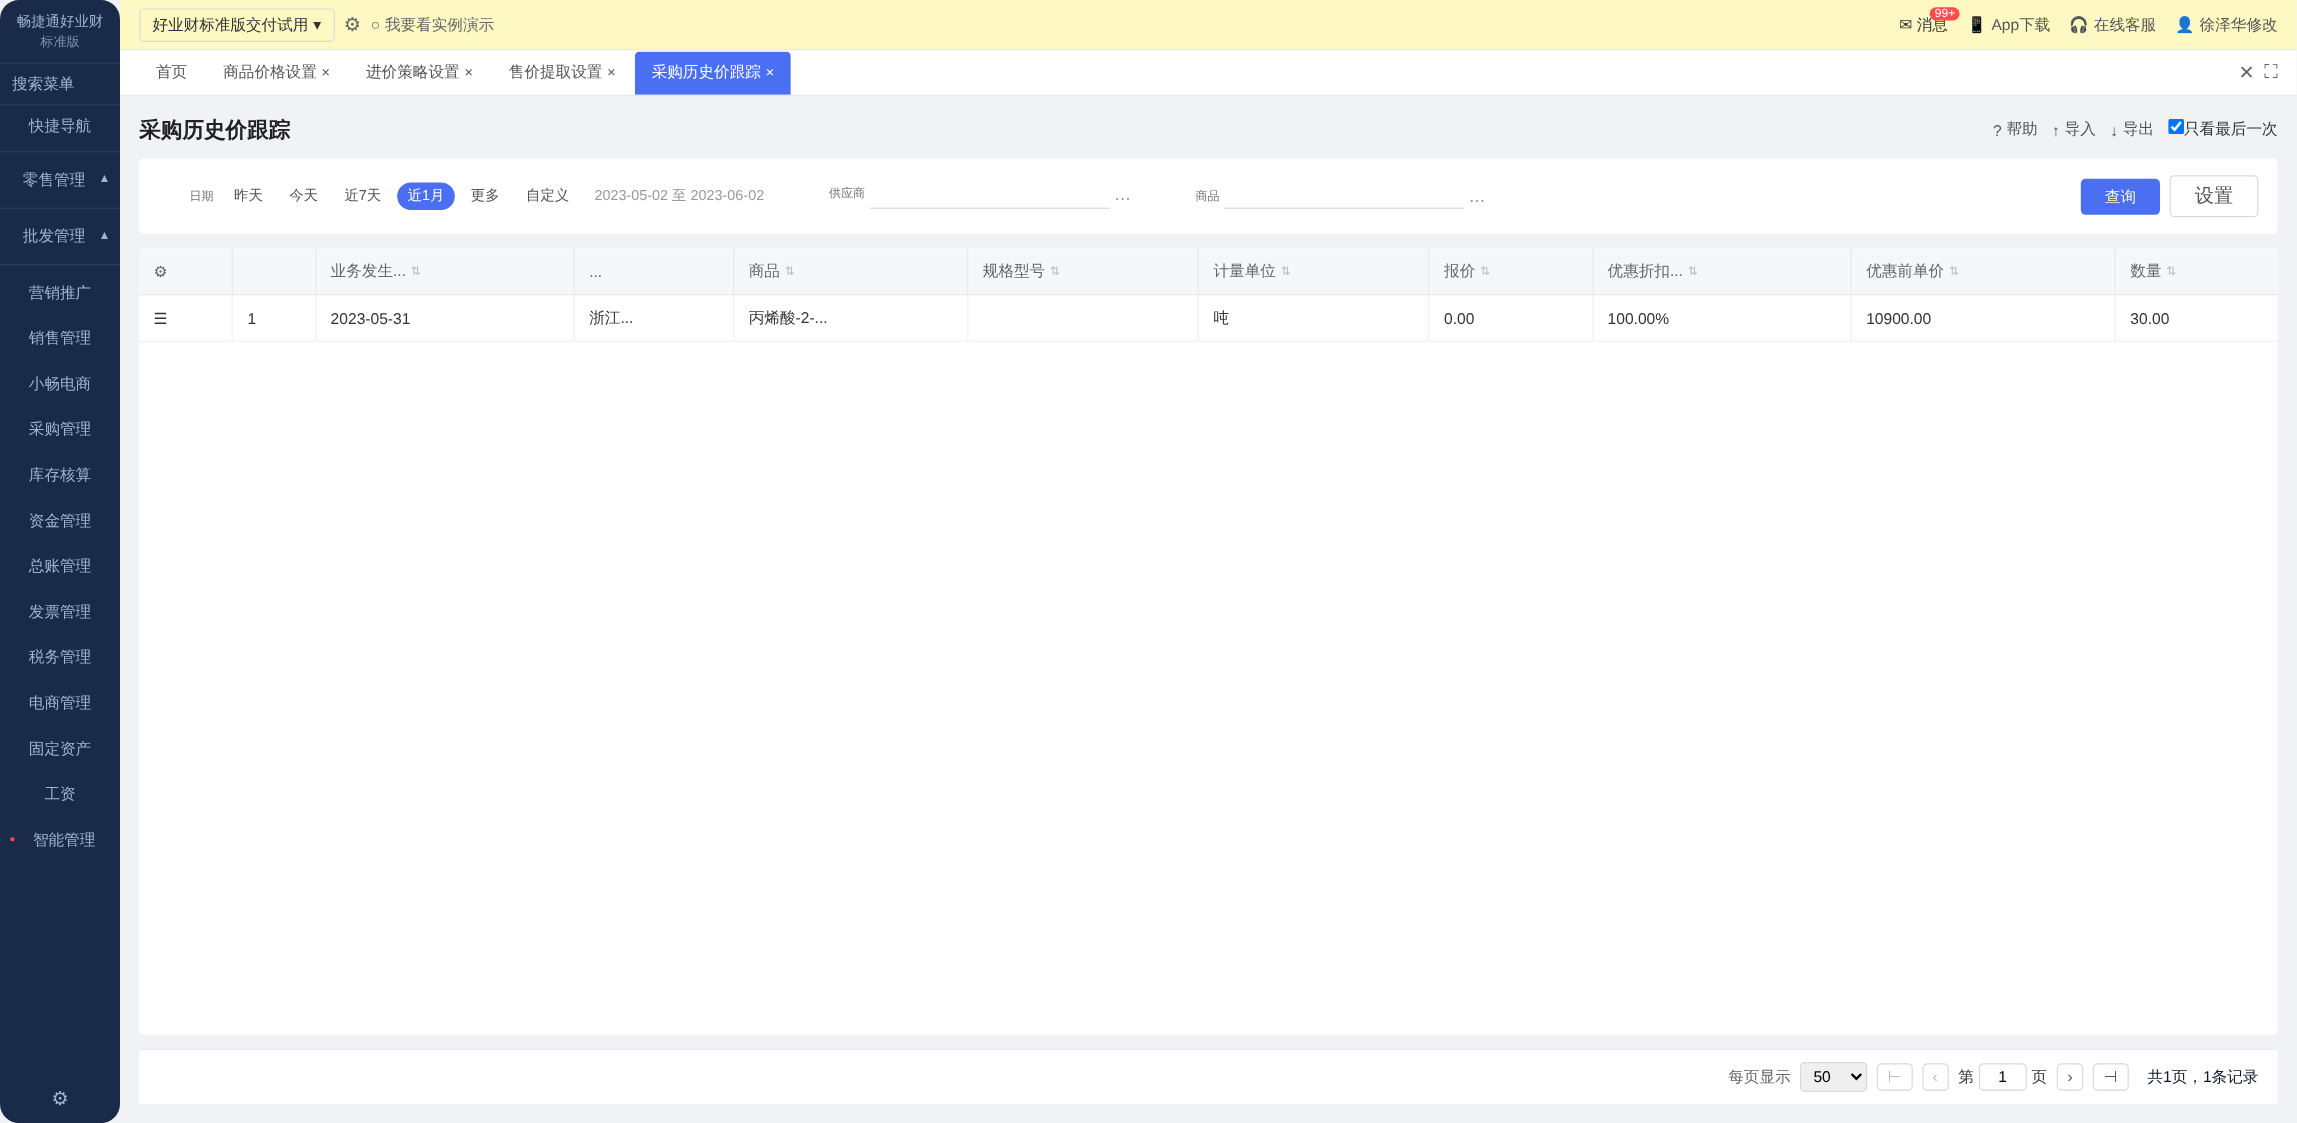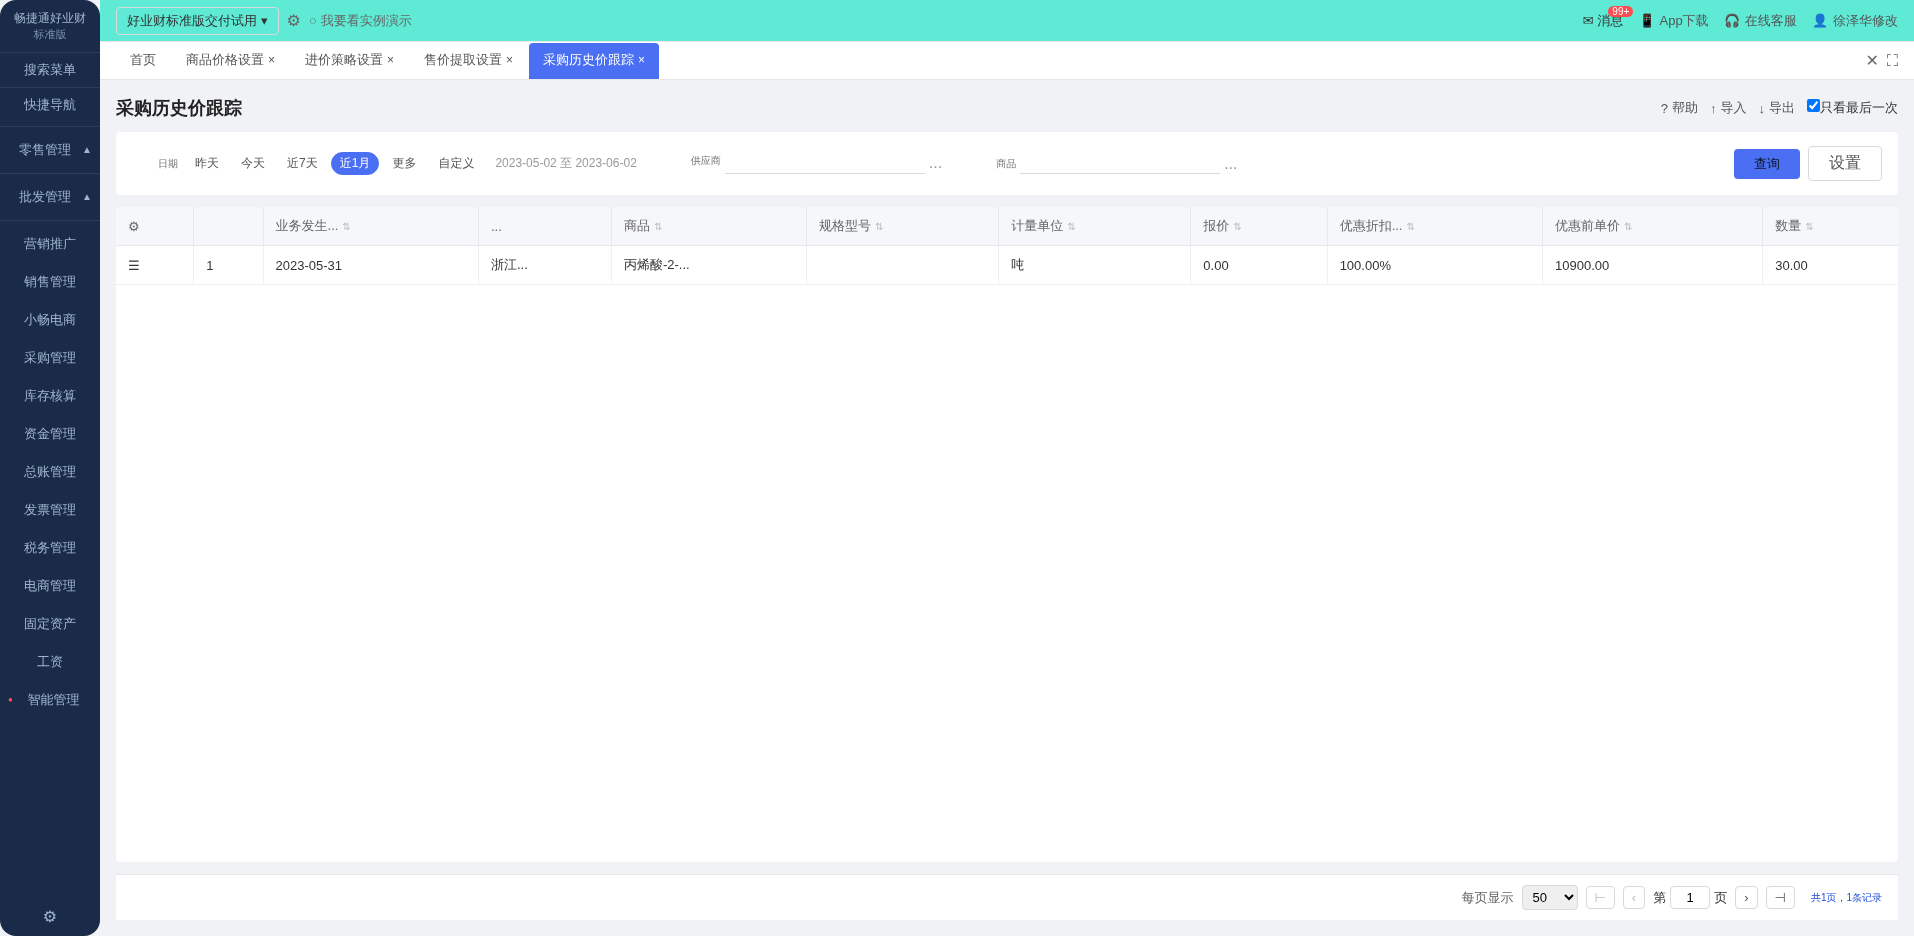--- a/index.html
+++ b/index.html
@@ -3,35 +3,35 @@
   <meta charset="utf-8">
   <style>
     * { box-sizing: border-box; margin: 0; padding: 0; }
     body { font-family: "Microsoft YaHei", "PingFang SC", Arial, sans-serif; font-size: 13px; color: #333; background: #f0f2f5; display: flex; height: 936px; overflow: hidden; }
 
     
     .sidebar { width: 100px; background: #1a2b4a; display: flex; flex-direction: column; color: #fff; flex-shrink: 0; border-radius: 16px; }
     .sidebar-logo { padding: 10px 8px; border-bottom: 1px solid #2a3d5e; text-align: center; }
     .sidebar-logo-text { font-size: 12px; color: #a0b4cc; line-height: 1.4; }
     .sidebar-logo-sub { font-size: 11px; color: #7a90a8; }
-    .sidebar-search { padding: 8px 10px; color: #a0b4cc; font-size: 13px; cursor: pointer; text-align: center; border-bottom: 1px solid #2a3d5e; }
+    .sidebar-search { padding: 8px 10px; color: #a0b4cc; font-size: 13px; cursor: pointer; text-align: left; border-bottom: 1px solid #2a3d5e; }
     .sidebar-nav { padding: 8px 10px; color: #a0b4cc; font-size: 13px; cursor: pointer; text-align: center; }
     .sidebar-divider { height: 1px; background: #2a3d5e; margin: 4px 0; }
     .sidebar-item { padding: 10px 8px; color: #a0b4cc; font-size: 13px; cursor: pointer; text-align: center; display: flex; align-items: center; justify-content: space-between; }
     .sidebar-item .arrow { font-size: 10px; }
     .sidebar-item-label { flex: 1; text-align: center; }
     .sidebar-bottom { margin-top: auto; padding: 10px; text-align: center; color: #a0b4cc; }
     .sidebar-bottom .gear { font-size: 16px; cursor: pointer; }
     .sidebar-dot { color: #ff4d4f; font-size: 8px; margin-right: 2px; }
 
     
     .main { flex: 1; display: flex; flex-direction: column; overflow: hidden; }
 
     
-    .topbar { background: #5eead4; display: flex; align-items: center; padding: 0 16px; height: 42px; border-bottom: 1px solid #e8e8e8; flex-shrink: 0; }
+    .topbar { background: #fef9c3; display: flex; align-items: center; padding: 0 16px; height: 42px; border-bottom: 1px solid #e8e8e8; flex-shrink: 0; }
     .topbar-left { display: flex; align-items: center; gap: 8px; flex: 1; }
     .topbar-selector { display: flex; align-items: center; gap: 4px; border: 1px solid #d9d9d9; border-radius: 4px; padding: 4px 10px; cursor: pointer; font-size: 13px; }
     .topbar-gear { color: #666; cursor: pointer; font-size: 16px; }
     .topbar-demo { display: flex; align-items: center; gap: 4px; color: #666; cursor: pointer; font-size: 13px; }
     .topbar-right { display: flex; gap: 16px; }
     .topbar-badge { position: relative; cursor: pointer; }
     .topbar-badge-count { position: absolute; top: -6px; right: -10px; background: #ff4d4f; color: #fff; font-size: 10px; border-radius: 10px; padding: 0 4px; min-width: 18px; text-align: center; }
     .topbar-link { display: flex; align-items: center; gap: 4px; color: #555; cursor: pointer; font-size: 13px; }
     .topbar-user { display: flex; align-items: center; gap: 4px; color: #555; cursor: pointer; font-size: 13px; }
 
@@ -59,21 +59,21 @@
     .filter-label { color: #737373; font-size: 10px; white-space: nowrap; margin-left: 26px; }
     .filter-date-btns { display: flex; align-items: flex-start; gap: 4px; }
     .filter-date-btn { padding: 2px 8px; border-radius: 12px; font-size: 12px; cursor: pointer; border: 1px solid transparent; color: #555; }
     .filter-date-btn.active { background: #4a6ff3; color: #fff; border-color: #4a6ff3; }
     .filter-date-range { font-size: 12px; color: #999; margin-left: 4px; }
     .filter-supplier { display: flex; gap: 4px; margin-left: 20px; }
     .filter-goods { display: flex; align-items: center; gap: 4px; margin-left: 20px; }
     .filter-input { border: none; border-bottom: 1px solid #d9d9d9; padding: 2px 4px; font-size: 13px; outline: none; width: 200px; color: #333; }
     .filter-ellipsis { color: #999; cursor: pointer; font-size: 16px; }
     .filter-actions { margin-left: auto; display: flex; align-items: center; gap: 8px; }
-    .btn-primary { background: #4a6ff3; color: #0f172a; border: none; border-radius: 4px; padding: 6px 20px; font-size: 13px; cursor: pointer; }
+    .btn-primary { background: #4a6ff3; color: #fef9c3; border: none; border-radius: 4px; padding: 6px 20px; font-size: 13px; cursor: pointer; }
     .btn-default { background: #fff; color: #555; border: 1px solid #d9d9d9; border-radius: 4px; padding: 6px 20px; font-size: 16px; cursor: pointer; }
 
     
     .table-wrap { background: #fff; border-radius: 4px; overflow: auto; flex: 1; }
     table { width: 100%; border-collapse: collapse; font-size: 13px; }
     thead tr { background: #f5f7fa; border-bottom: 1px solid #e8e8e8; }
     thead th { padding: 10px 12px; text-align: left; color: #666; font-weight: 500; white-space: nowrap; border-right: 1px solid #e8e8e8; }
     thead th:last-child { border-right: none; }
     .th-sortable { cursor: pointer; display: flex; align-items: center; gap: 4px; }
     tbody tr { border-bottom: 1px solid #f0f0f0; }
@@ -82,21 +82,21 @@
     .sort-icon { font-size: 10px; color: #bbb; }
 
     
     .pagination { background: #fff; padding: 10px 16px; display: flex; align-items: center; justify-content: flex-end; gap: 8px; border-top: 1px solid #e8e8e8; }
     .pagination-label { font-size: 13px; color: #666; }
     .pagination-select { border: 1px solid #d9d9d9; border-radius: 4px; padding: 3px 6px; font-size: 13px; cursor: pointer; }
     .pagination-btn { border: 1px solid #d9d9d9; background: #fff; border-radius: 4px; padding: 3px 8px; font-size: 13px; cursor: pointer; color: #555; }
     .pagination-btn:disabled { color: #bbb; cursor: not-allowed; }
     .pagination-page { display: flex; align-items: center; gap: 4px; font-size: 13px; }
     .pagination-input { border: 1px solid #d9d9d9; border-radius: 4px; padding: 3px 6px; font-size: 13px; width: 40px; text-align: center; }
-    .pagination-info { font-size: 10px; color: #1d4ed8; margin-left: 8px; }
+    .pagination-info { font-size: 13px; color: #0f172a; margin-left: 8px; }
   </style>
 </head>
 <body>
 
 <div class="sidebar">
   <div class="sidebar-logo">
     <div class="sidebar-logo-text">畅捷通好业财</div>
     <div class="sidebar-logo-sub">标准版</div>
   </div>
   <div class="sidebar-search">搜索菜单</div>

